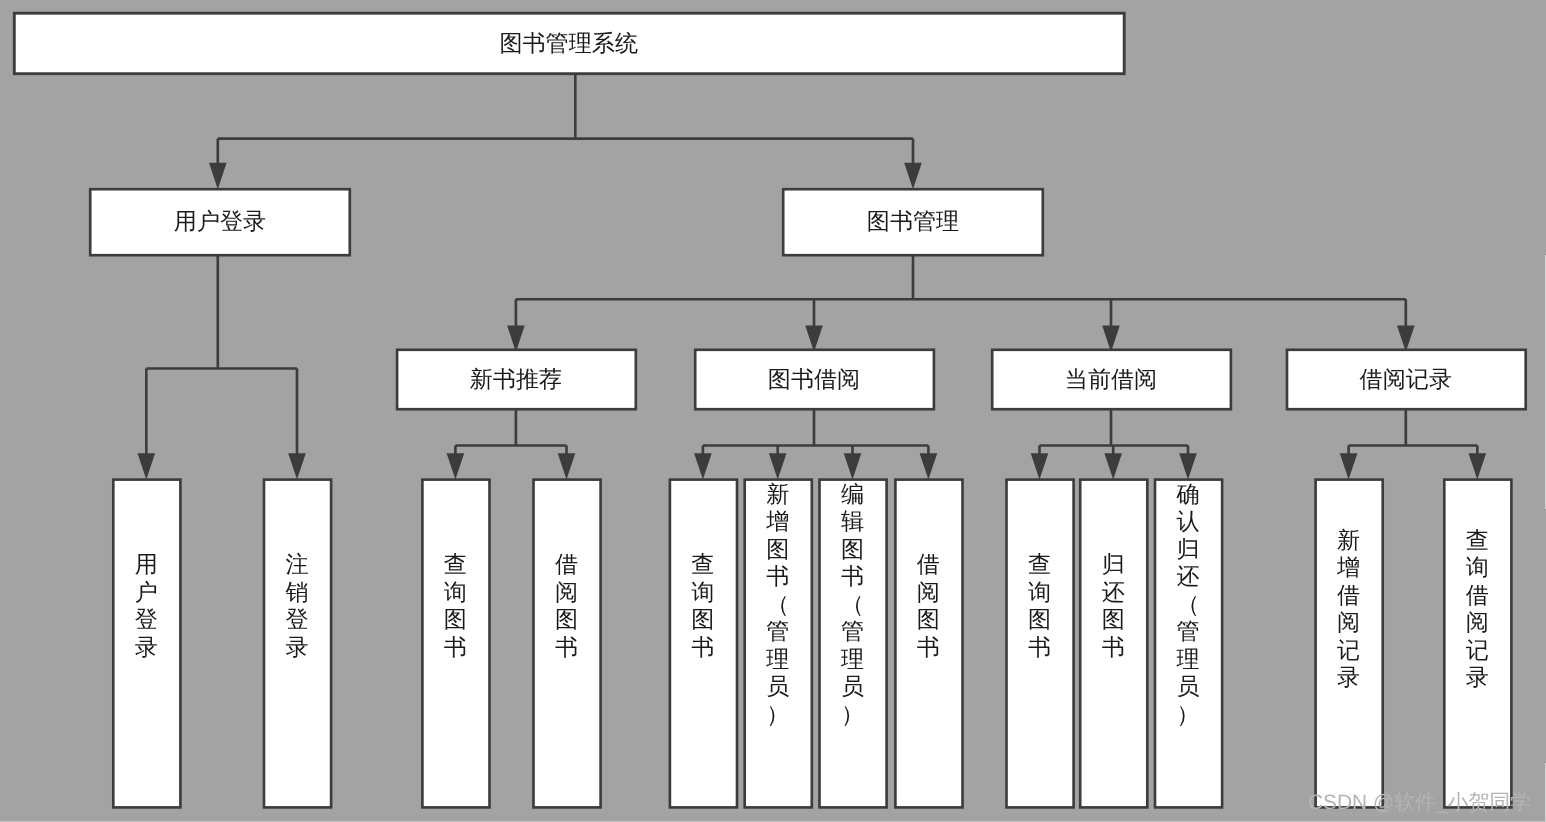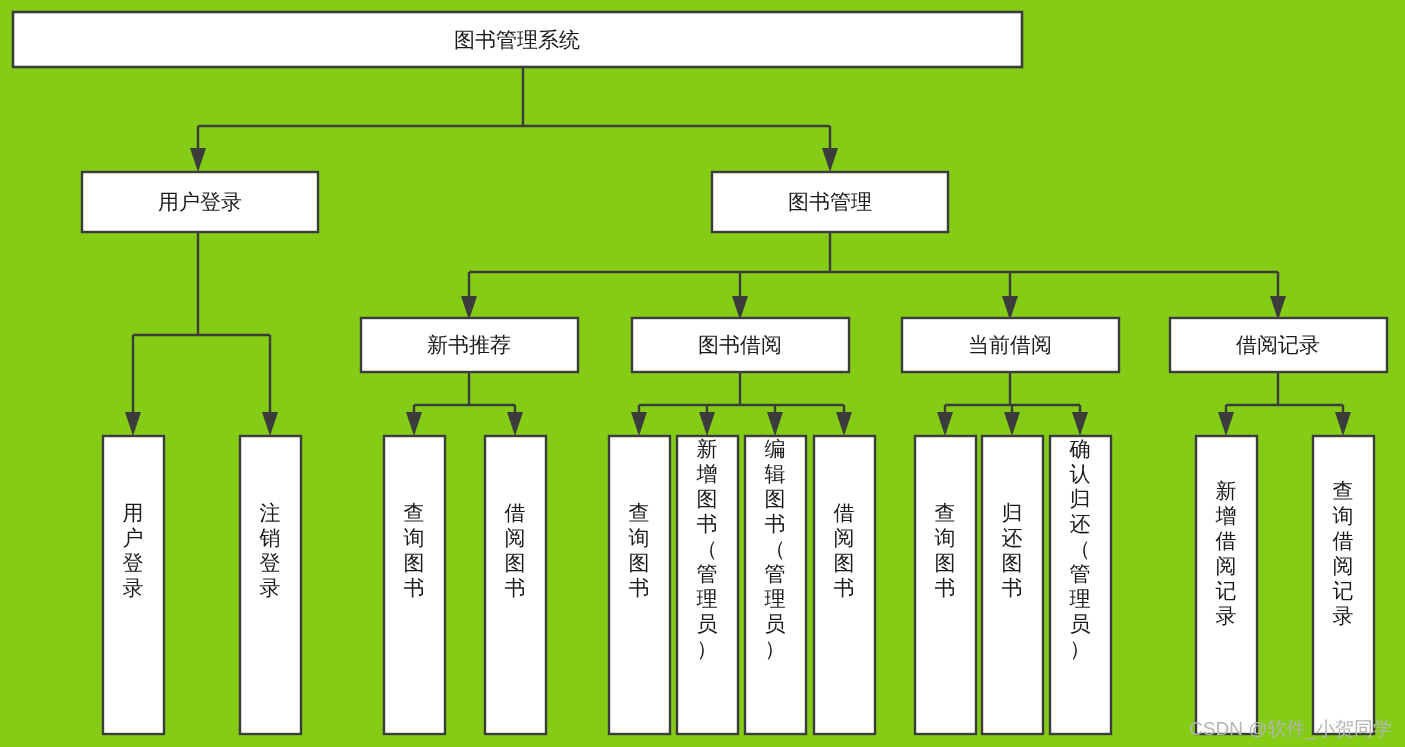--- a/index.html
+++ b/index.html
@@ -8,21 +8,21 @@
     padding: 0;
     background: #ffffff;
   }
   body {
     font-family: "Liberation Sans", "DejaVu Sans", sans-serif;
   }
   #diagram-root {
     position: relative;
     width: 1405px;
     height: 747px;
-    background: #84cc16;
+    background: #a3a3a3;
     overflow: hidden;
   }
   svg#flowchart {
     position: absolute;
     top: 0;
     left: 0;
     width: 1405px;
     height: 747px;
     display: block;
   }

